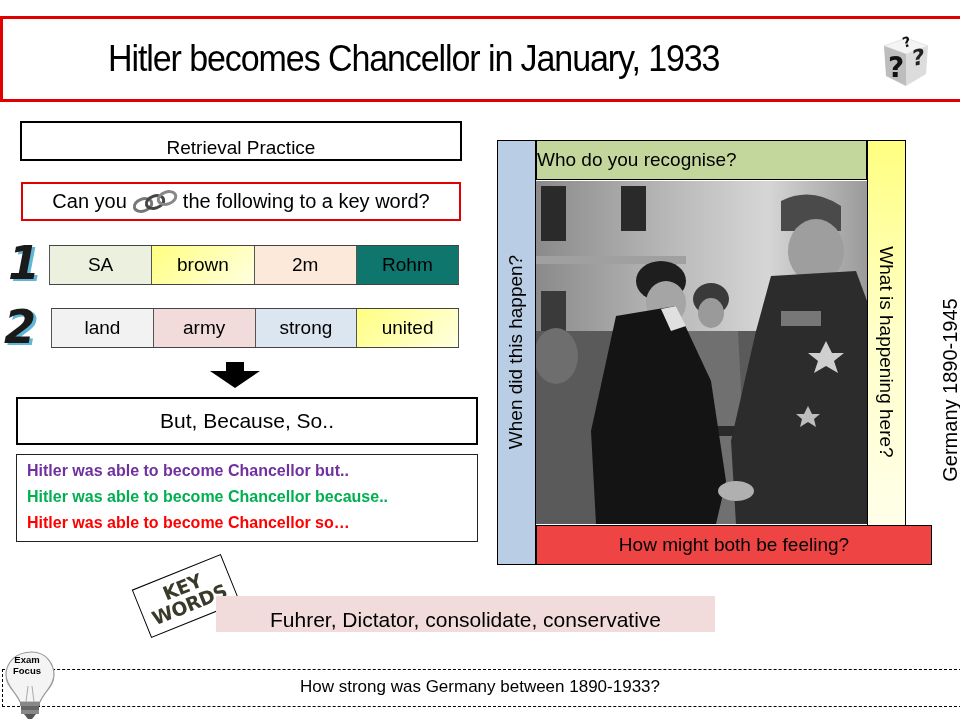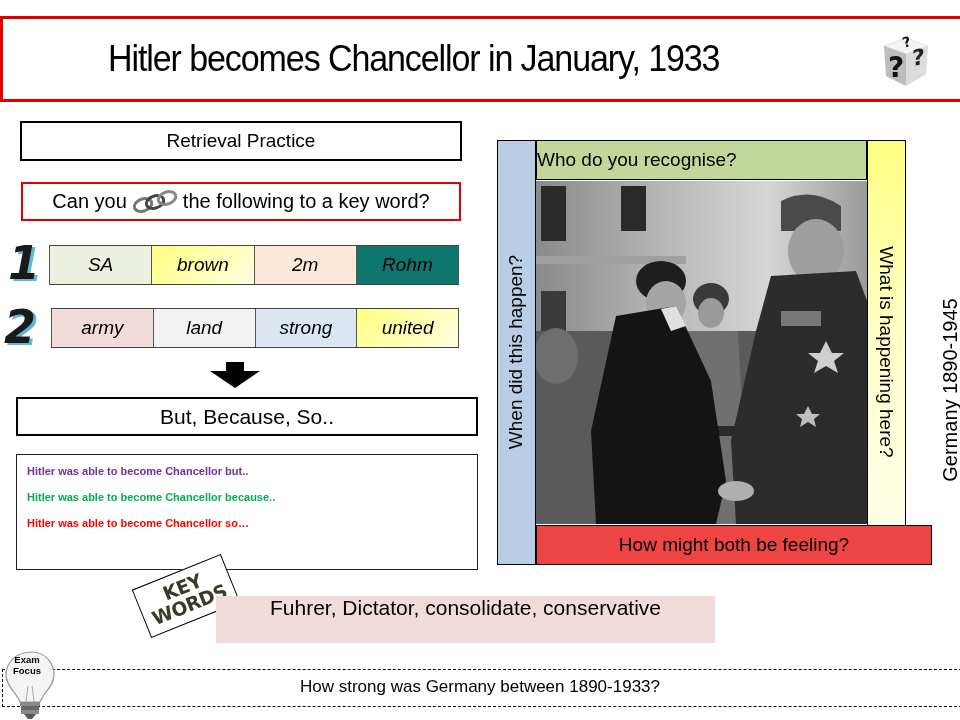--- a/index.html
+++ b/index.html
@@ -6,47 +6,47 @@
     html, body { width: 960px; height: 720px; background: #ffffff; overflow: hidden; }
     body { position: relative; font-family: "Liberation Sans", sans-serif; color: #000; }
     .abs { position: absolute; }
 
     
     .title-box { left: 0; top: 16px; width: 962px; height: 86px; border: 3px solid #e00000; border-right: none; }
     .title-text { left: 108px; top: 38px; font-family: "Liberation Sans", sans-serif; font-size: 37px; letter-spacing: -1.2px; transform: scaleX(0.92); transform-origin: left center; white-space: nowrap; }
     .dice { left: 876px; top: 28px; width: 60px; height: 60px; }
 
     
-    .retrieval-box { left: 20px; top: 121px; width: 442px; height: 40px; border: 2px solid #000; display: flex; align-items: center; justify-content: center; font-size: 19px; }
+    .retrieval-box { left: 20px; top: 121px; width: 442px; height: 40px; border: 2px solid #000; display: flex; align-items: flex-end; justify-content: center; font-size: 19px; }
     .connect-box { left: 21px; top: 182px; width: 440px; height: 39px; border: 2px solid #e00000; display: flex; align-items: center; justify-content: center; font-size: 20px; gap: 4px; }
     .chain { display: inline-block; width: 48px; height: 24px; }
 
     .num { font-family: "DejaVu Sans", sans-serif; font-weight: bold; font-style: italic; font-size: 46px; color: #1a1a1a; text-shadow: 3px 2px 0 #5fb6d6; }
     .num1 { left: 8px; top: 236px; }
     .num2 { left: 4px; top: 300px; }
 
     .word-row { display: flex; height: 40px; border-top: 1px solid #444; border-bottom: 1px solid #444; }
-    .word-row .cell { flex: 1; display: flex; align-items: center; justify-content: center; font-size: 19px; border-left: 1px solid #555; font-style: italic; }
+    .word-row .cell { flex: 1; display: flex; align-items: center; justify-content: center; font-size: 19px; border-left: 1px solid #555; }
     .word-row .cell:last-child { border-right: 1px solid #555; }
     .row1 { left: 49px; top: 245px; width: 410px; }
     .row2 { left: 51px; top: 308px; width: 408px; }
 
     .arrow { left: 210px; top: 362px; width: 50px; height: 26px; }
 
-    .bbs-box { left: 16px; top: 397px; width: 462px; height: 39px; border: 2px solid #000; display: flex; align-items: center; justify-content: center; font-size: 21px; }
-
-    .sentence-box { left: 16px; top: 454px; width: 462px; height: 116px; border: 1.5px solid #222; padding: 3px 10px 0 10px; font-weight: bold; font-size: 11px; line-height: 26px; text-align: justify; }
+    .bbs-box { left: 16px; top: 397px; width: 462px; height: 48px; border: 2px solid #000; display: flex; align-items: center; justify-content: center; font-size: 21px; }
+
+    .sentence-box { left: 16px; top: 454px; width: 462px; height: 88px; border: 1.5px solid #222; padding: 3px 10px 0 10px; font-weight: bold; font-size: 16px; line-height: 26px; text-align: justify; }
     .s-purple { color: #7030a0; display: block; text-align-last: auto; }
     .s-green { color: #00b050; display: block; text-align: justify; text-align-last: left; }
     .s-red { color: #ff0000; display: block; }
 
     
     .kw-badge { left: 138px; top: 570px; width: 96px; height: 52px; border: 1px solid #000; background: #fff; transform: rotate(-22deg); display: flex; flex-direction: column; align-items: center; justify-content: center; line-height: 19px; }
     .kw-badge span { font-family: "DejaVu Sans", sans-serif; font-weight: bold; font-size: 19px; color: #3a3a2a; letter-spacing: -0.5px; }
-    .kw-box { left: 216px; top: 596px; width: 499px; height: 47px; background: #f2dcdb; display: flex; align-items: flex-start; justify-content: center; font-size: 21px; }
+    .kw-box { left: 216px; top: 596px; width: 499px; height: 36px; background: #f2dcdb; display: flex; align-items: flex-end; justify-content: center; font-size: 21px; }
     .bar-left { left: 497px; top: 140px; width: 39px; height: 425px; background: #b9cde5; border: 1px solid #000; }
     .bar-right { left: 867px; top: 140px; width: 39px; height: 425px; background: linear-gradient(to bottom, #ffff80 0%, #ffffc8 45%, #fffff0 100%); border: 1px solid #000; }
     .bar-top { left: 536px; top: 140px; width: 331px; height: 40px; background: #c3d69b; border: 1px solid #000; display: flex; align-items: center; font-size: 19px; }
     .bar-bottom { left: 536px; top: 525px; width: 396px; height: 40px; background: #ef4444; border: 1px solid #000; display: flex; align-items: center; justify-content: center; font-size: 19px; }
     .vtext { font-size: 19px; white-space: nowrap; }
     .v-left { left: 516px; top: 352px; transform: translate(-50%, -50%) rotate(-90deg); }
     .v-right { left: 886px; top: 352px; transform: translate(-50%, -50%) rotate(90deg); }
 
     .photo { left: 536px; top: 181px; width: 331px; height: 343px; background: #3a3a3a; overflow: hidden; }
 
@@ -93,22 +93,22 @@
 <div class="abs num num1">1</div>
 <div class="abs word-row row1">
   <div class="cell" style="background:#ebf1de">SA</div>
   <div class="cell" style="background:linear-gradient(135deg,#ffff80,#ffffe0)">brown</div>
   <div class="cell" style="background:#fde9d9">2m</div>
   <div class="cell" style="background:#0f766e">Rohm</div>
 </div>
 
 <div class="abs num num2">2</div>
 <div class="abs word-row row2">
+  <div class="cell" style="background:#f2f2f2">land</div>
   <div class="cell" style="background:#f2dcdb">army</div>
-  <div class="cell" style="background:#f2f2f2">land</div>
   <div class="cell" style="background:#dce6f1">strong</div>
   <div class="cell" style="background:linear-gradient(135deg,#ffff80,#ffffe0)">united</div>
 </div>
 
 <div class="abs arrow">
   <svg viewBox="0 0 50 26" width="50" height="26">
     <polygon points="16,0 34,0 34,9 50,9 25,26 0,9 16,9" fill="#000"></polygon>
   </svg>
 </div>
 

